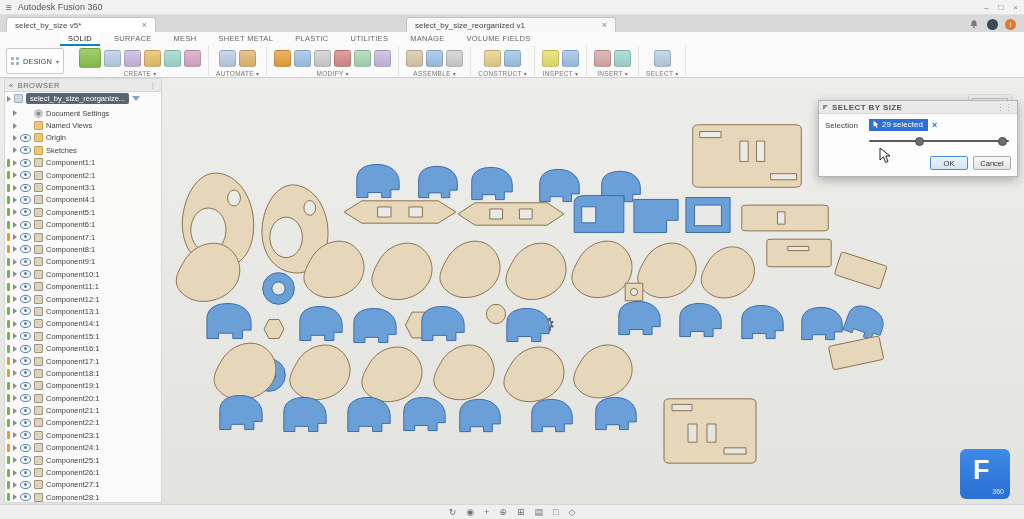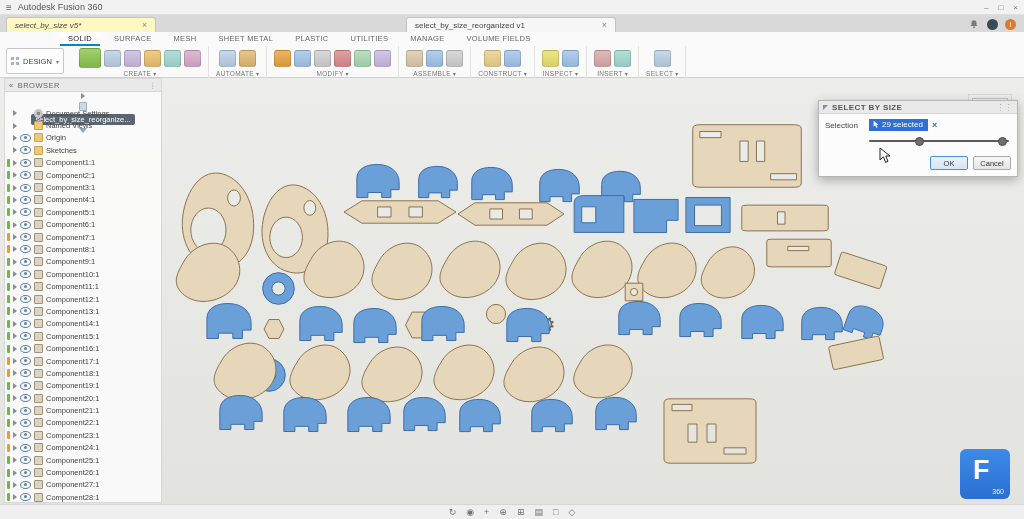--- a/index.html
+++ b/index.html
@@ -8,21 +8,21 @@
 
   
   .titlebar { position:absolute; top:0; left:0; right:0; height:15px; background:#f2f2f2; border-bottom:1px solid #e0e0e0; display:flex; align-items:center; padding:0 6px; font-size:9px; color:#555; }
   .titlebar .menu-glyph { font-size:10px; color:#666; margin-right:6px; cursor:pointer; }
   .titlebar .win-controls { margin-left:auto; display:flex; gap:10px; color:#777; font-size:8px; }
   .titlebar .win-controls span { cursor:pointer; }
 
   
   .doctab-bar { position:absolute; top:15px; left:0; right:0; height:17px; background:#d9d9d9; display:flex; align-items:flex-end; }
   .doc-tab { height:15px; background:#f7f7f7; border:1px solid #c4c4c4; border-bottom:none; border-radius:3px 3px 0 0; display:flex; align-items:center; gap:6px; padding:0 8px; font-size:8px; color:#444; margin-left:6px; min-width:150px; cursor:pointer; }
-  .doc-tab.active { background:#fef9c3;font-style:italic; }
+  .doc-tab.active { background:#ffffff; }
   .doc-tab:nth-child(2) { margin-left:250px; min-width:210px;align-items:center; }
   .doc-tab .doc-tab-close { color:#888; font-size:9px; margin-left:auto; cursor:pointer; }
   .doctab-right { margin-left:auto; display:flex; align-items:center; gap:7px; padding:0 8px 2px 0; }
   .mini-ico { width:12px; height:12px; display:inline-flex; align-items:center; justify-content:center; cursor:pointer; }
   .avatar-c { width:11px; height:11px; border-radius:50%; display:inline-flex; align-items:center; justify-content:center; font-size:7px; color:#fff; cursor:pointer; }
   .avatar-dark { background:#3b4a56; }
   .avatar-orange { background:#e07a2f; }
 
   
   .ribbon { position:absolute; top:32px; left:0; right:0; height:46px; background:#fafafa; border-bottom:1px solid #cfcfcf; }
@@ -44,21 +44,21 @@
   .rb-label { font-size:6.5px; color:#777; letter-spacing:.3px; display:flex; align-items:center; gap:2px; margin-top:2px; cursor:pointer; }
 
   
   #canvas-svg { position:absolute; top:78px; left:0; width:1024px; height:441px; background:linear-gradient(#ededeb,#e2e2de); }
   #canvas-svg text { font-family:"DejaVu Sans",sans-serif; }
 
   
   .browser { position:absolute; left:4px; top:78px; width:158px; bottom:16px; background:rgba(250,250,250,.96); border:1px solid #d8d8d8; z-index:5; overflow:hidden; font-size:7.5px; color:#444; }
   .browser-header { height:13px; background:#e9e9e9; border-bottom:1px solid #d5d5d5; display:flex; align-items:center; gap:4px; padding:0 4px; color:#666; font-size:7.5px; letter-spacing:.5px; }
   .browser-header .hdr-dots { margin-left:auto; color:#999; cursor:pointer; }
-  .root-row { display:flex; align-items:center; gap:3px; padding:1px 2px;flex-direction:column; }
+  .root-row { display:flex; align-items:center; gap:3px; padding:1px 2px; }
   .root-label { background:#5a6572; color:#fff; border-radius:2px; padding:1px 4px; max-width:104px; white-space:nowrap; overflow:hidden; text-overflow:ellipsis; cursor:pointer; }
   .funnel { width:0; height:0; border-left:4px solid transparent; border-right:4px solid transparent; border-top:5px solid #8aa4c0; cursor:pointer; }
   .tree { position:absolute; top:28px; bottom:0; left:0; right:0; overflow:hidden; }
   .trow { display:flex; align-items:center; gap:3px; height:12.4px; padding-left:2px; cursor:pointer; white-space:nowrap; }
   .mark { width:3px; height:8px; border-radius:1px; flex:0 0 3px; }
   .chev { width:0; height:0; border-top:3px solid transparent; border-bottom:3px solid transparent; border-left:4px solid #8b8b8b; flex:0 0 4px; }
   .eye { flex:0 0 11px; height:8px; position:relative; }
   .eye i { position:absolute; inset:0; border:1px solid #5b7fa6; border-radius:50%; }
   .eye b { position:absolute; left:3.5px; top:2px; width:3px; height:3px; background:#5b7fa6; border-radius:50%; }
   .tico { flex:0 0 9px; height:9px; border-radius:1px; }

